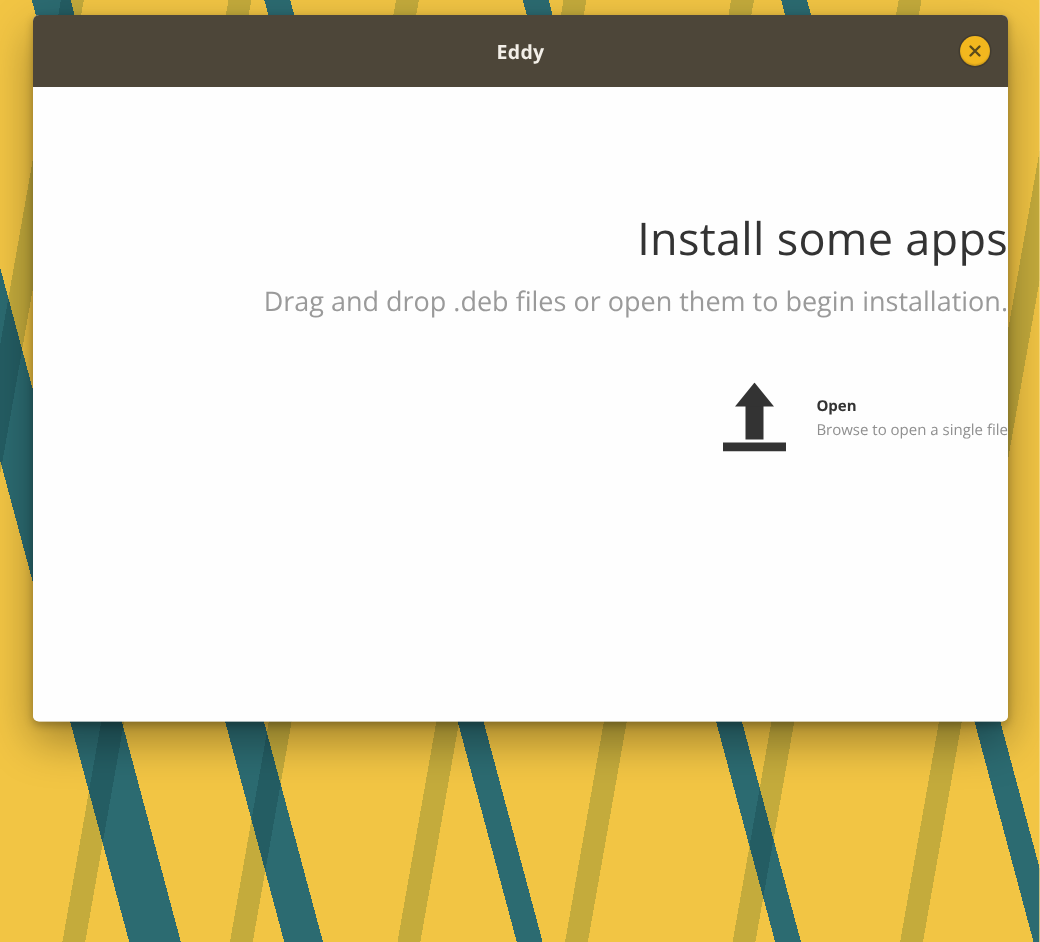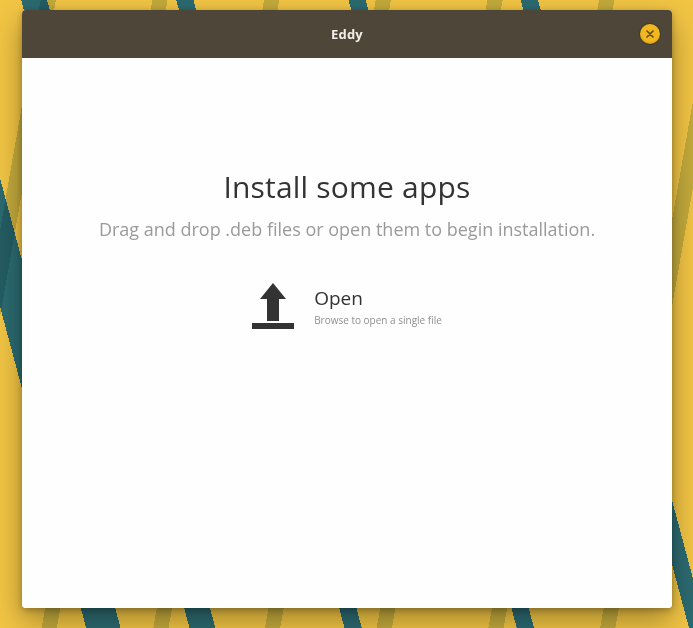--- a/index.html
+++ b/index.html
@@ -19,21 +19,21 @@
   .bg::after{
     content:"";
     position:absolute; inset:0;
     background: repeating-linear-gradient(100deg, rgba(44,107,113,0) 0 40px, rgba(44,107,113,0.9) 40px 55px, rgba(44,107,113,0) 55px 110px);
     mix-blend-mode: multiply;
     opacity:0.25;
   }
   .window {
     position: absolute;
     left: 22px; top: 10px;
-    width: 650px; height: 598px;
+    width: 650px; height: 471px;
     background: #ffffff;
     box-shadow: 0 12px 30px rgba(0,0,0,0.35), 0 2px 6px rgba(0,0,0,0.25);
     border-radius: 4px;
     overflow: hidden;
     display: flex; flex-direction: column;
   }
   .titlebar {
     height: 48px;
     background: #4d4639;
     color: #f3efe8;
@@ -54,22 +54,22 @@
     background: #f2b71e;
     display: flex; align-items: center; justify-content: center;
     cursor: pointer;
     box-shadow: inset 0 -1px 1px rgba(0,0,0,0.15), 0 0 0 1px rgba(0,0,0,0.15);
   }
   .close-btn svg { display:block; }
   .content {
     flex: 1 1 auto;
     background: #fefefe;
     display: flex; flex-direction: column;
-    align-items: center;
-    padding-top: 108px;
+    align-items: flex-end;
+    padding-top: 80px;
   }
   .headline {
     color: #333333;
     font-size: 30px;
     font-weight: 400;
     letter-spacing: 0.2px;
   }
   .subheadline {
     margin-top: 10px;
     color: #9a9a9a;
@@ -79,21 +79,21 @@
   .open-row {
     margin-top: 42px;
     display: flex; align-items: center; gap: 20px;
     cursor: pointer;
   }
   .open-icon {
     width: 42px; height: 46px;
     display:flex; align-items:flex-end; justify-content:center;
   }
   .open-text { display:flex; flex-direction:column; }
-  .open-title { color: #333333; font-size: 19px; font-weight: 400; }
+  .open-title { color: #333333; font-size: 10px; font-weight: 700; }
   .open-desc { color: #8f8f8f; font-size: 10px; margin-top: 2px; }
 </style>
 </head>
 <body>
 
 <div class="bg"></div>
 
 <div class="window">
   <div class="titlebar">
     <span class="title">Eddy</span>

